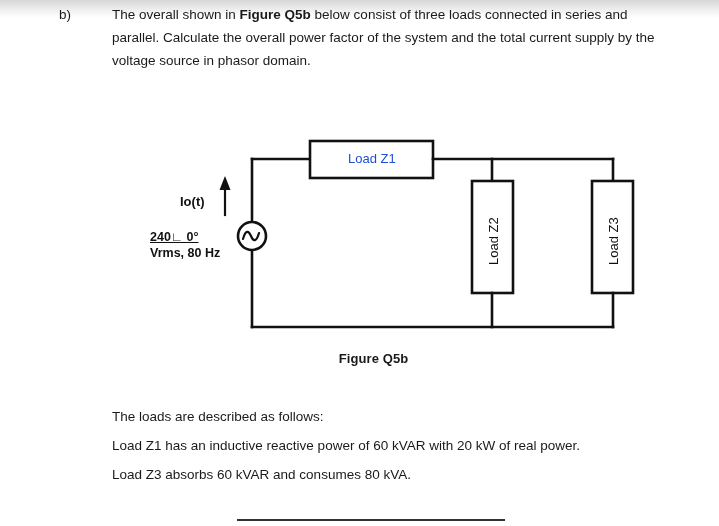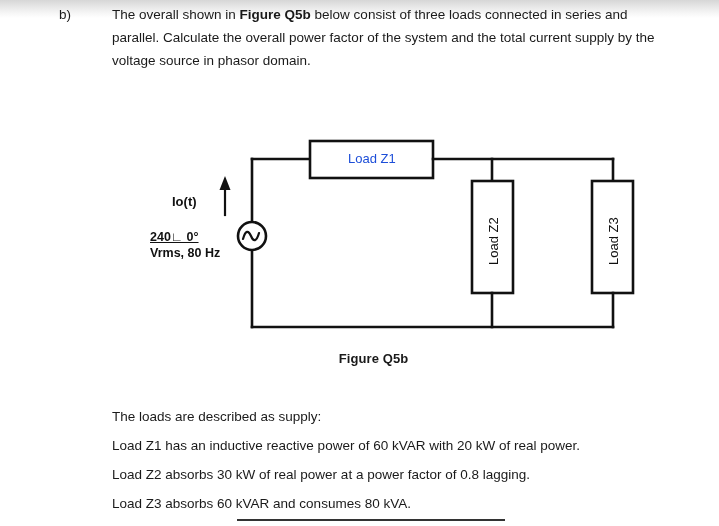--- a/index.html
+++ b/index.html
@@ -64,21 +64,21 @@
   }
   #circuit svg { display: block; }
 
   .diagram-label {
     position: absolute;
     font-weight: bold;
     font-size: 12.5px;
     white-space: nowrap;
     color: #111111;
   }
-  #label-io      { left: 172px; top: 194px; font-size: 13px; }
+  #label-io      { left: 180px; top: 194px; font-size: 13px; }
   #label-src-1   { left: 150px; top: 230px; text-decoration: underline; }
   #label-src-2   { left: 150px; top: 246px; }
 
   .box-label-h {
     position: absolute;
     font-size: 13px;
     color: #1d4ed8;
     white-space: nowrap;
   }
   .box-label-v {
@@ -181,21 +181,20 @@
     <div class="diagram-label" id="label-src-2">Vrms, 80 Hz</div>
 
     <div class="box-label-h" id="label-z1">Load Z1</div>
     <div class="box-label-v" id="label-z2">Load Z2</div>
     <div class="box-label-v" id="label-z3">Load Z3</div>
 
     <div id="figure-caption"><span class="cap-inner">Figure Q5b</span></div>
   </div>
 
   <div id="description-block">
-    <div class="desc-line">The loads are described as supply:</div>
+    <div class="desc-line">The loads are described as follows:</div>
     <div class="desc-line">Load Z1 has an inductive reactive power of 60 kVAR with 20 kW of real power.</div>
-    <div class="desc-line">Load Z2 absorbs 30 kW of real power at a power factor of 0.8 lagging.</div>
     <div class="desc-line">Load Z3 absorbs 60 kVAR and consumes 80 kVA.</div>
   </div>
 
   <div id="bottom-rule"></div>
 
 </div>
 
 </body></html>

